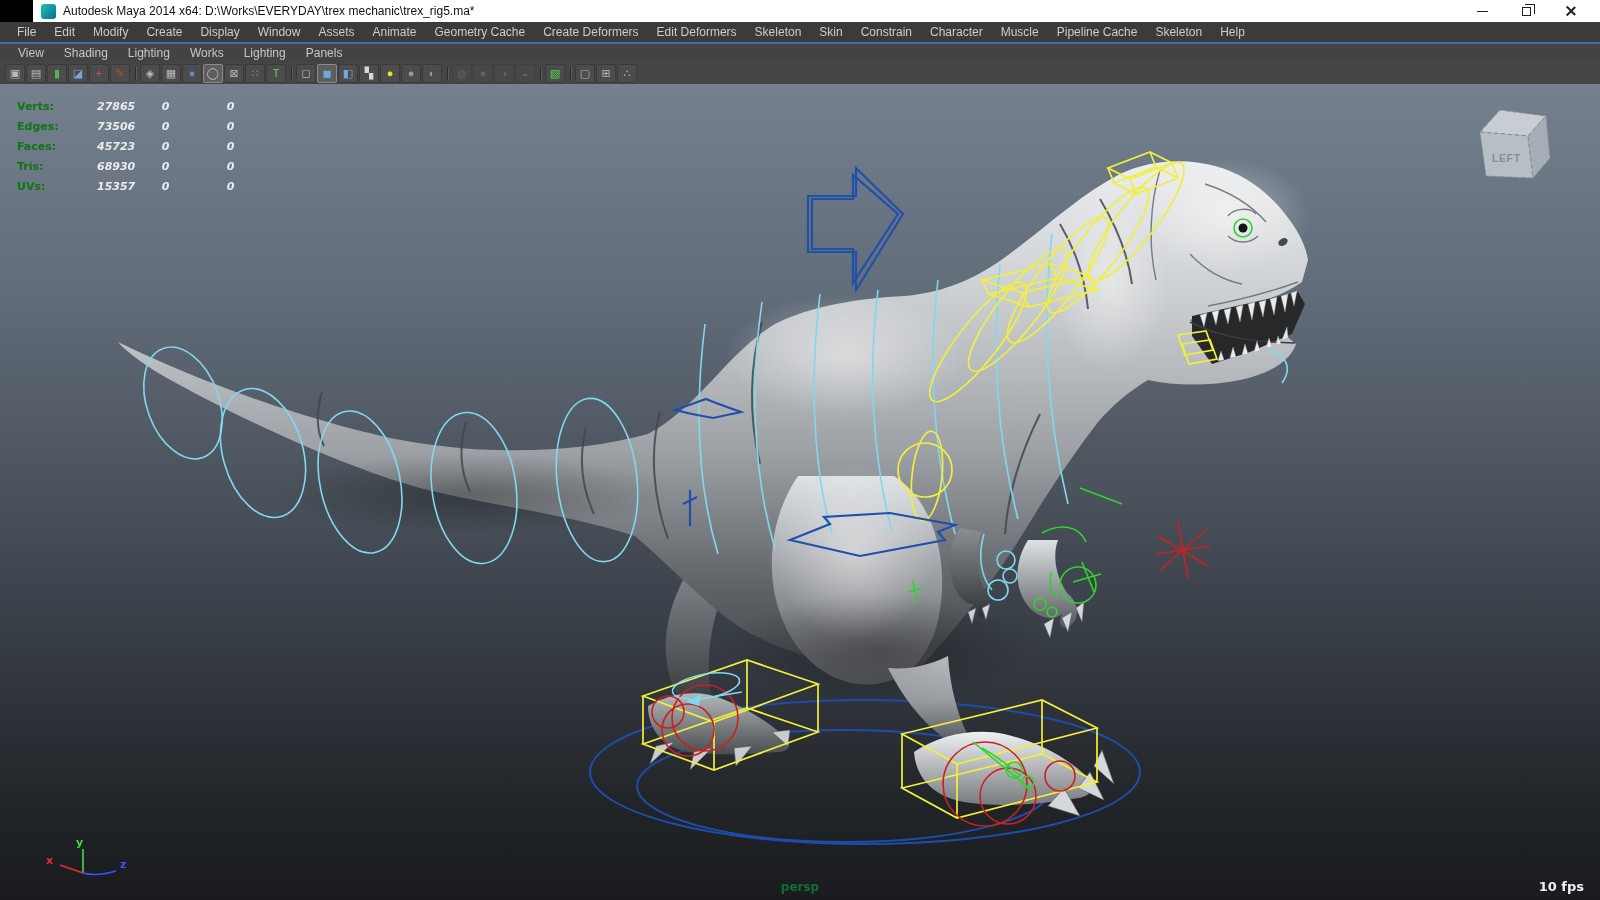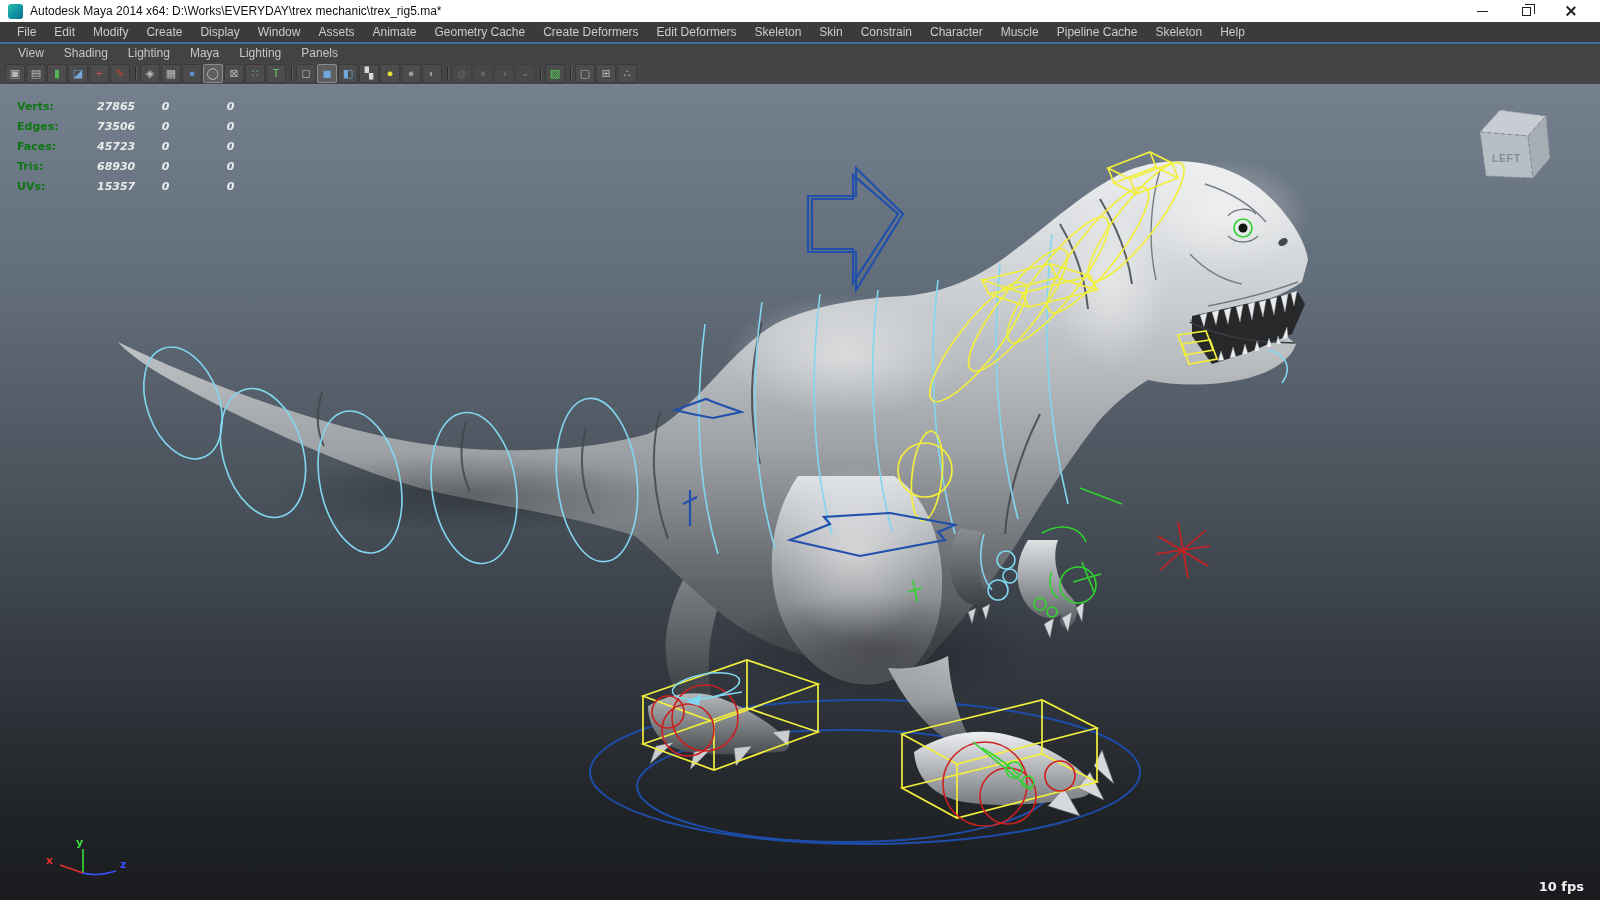--- a/index.html
+++ b/index.html
@@ -1,19 +1,19 @@
 <!DOCTYPE html>
 <html style="--rig_cyan: #82d7f0; --rig_yellow: #f2ef3c; --rig_blue: #2050ac; --rig_ground_blue: #1d4da8; --rig_red: #cc2020; --rig_green: #2fd42f; --hud_green: #0e7613; --persp_green: #156f2d; --accent_line: #3f6ea5;"><head>
 <meta charset="utf-8">
 <style>
   *{box-sizing:border-box;margin:0;padding:0;}
   html,body{width:1600px;height:900px;overflow:hidden;background:#000;
     font-family:"Liberation Sans","DejaVu Sans",sans-serif;}
   
-  .titlebar{height:22px;background:#ffffff;display:flex;align-items:center;padding:0 8px;gap:7px;}
+  .titlebar{height:22px;background:#ffffff;display:flex;align-items:center;padding:0 8px;gap:7px;margin-left:33px;}
   .app-icon{width:15px;height:15px;border-radius:3px;
     background:linear-gradient(135deg,#27c0ad 0%,#0f8fa0 60%,#0b6c85 100%);flex:0 0 auto;}
   .title-text{font-size:12px;color:#101010;white-space:nowrap;}
   .win-controls{margin-left:auto;display:flex;}
   .wc{width:44px;height:22px;display:flex;align-items:center;justify-content:center;position:relative;}
   .wc-min i{display:block;width:11px;height:0;border-bottom:1.5px solid #222;}
   .wc-restore i{display:block;width:9px;height:9px;border:1.2px solid #222;position:relative;background:#fff;}
   .wc-restore i:before{content:"";position:absolute;left:2px;top:-4px;width:9px;height:9px;border:1.2px solid #222;border-left:none;border-bottom:none;}
   .wc-close i{display:block;width:12px;height:12px;position:relative;}
   .wc-close i:before,.wc-close i:after{content:"";position:absolute;left:5.5px;top:0;width:1.5px;height:12px;background:#222;}
@@ -98,21 +98,21 @@
     <span class="menu-item">Pipeline Cache</span>
     <span class="menu-item">Skeleton</span>
     <span class="menu-item">Help</span>
   </div>
 
 <div class="panelbar">
 
 <span class="panel-item">View</span>
     <span class="panel-item">Shading</span>
     <span class="panel-item">Lighting</span>
-    <span class="panel-item">Maya</span>
+    <span class="panel-item">Works</span>
     <span class="panel-item">Lighting</span>
     <span class="panel-item">Panels</span>
   </div>
 
 <div class="toolbar">
 
 <span class="tb" data-kind="icon" style="color: rgb(185, 185, 185);">
       <i>▣</i>
     </span>
     <span class="tb" data-kind="icon" style="color: rgb(185, 185, 185);">
@@ -506,14 +506,15 @@
       <span class="num">68930</span>
       <span class="num">0</span>
       <span class="num">0</span>
 
       <span class="lbl">UVs:</span>
       <span class="num">15357</span>
       <span class="num">0</span>
       <span class="num">0</span>
     </div>
 
+  <div class="cam-label">persp</div>
   <div class="fps">10 fps</div>
 </div>
 
 </body></html>

